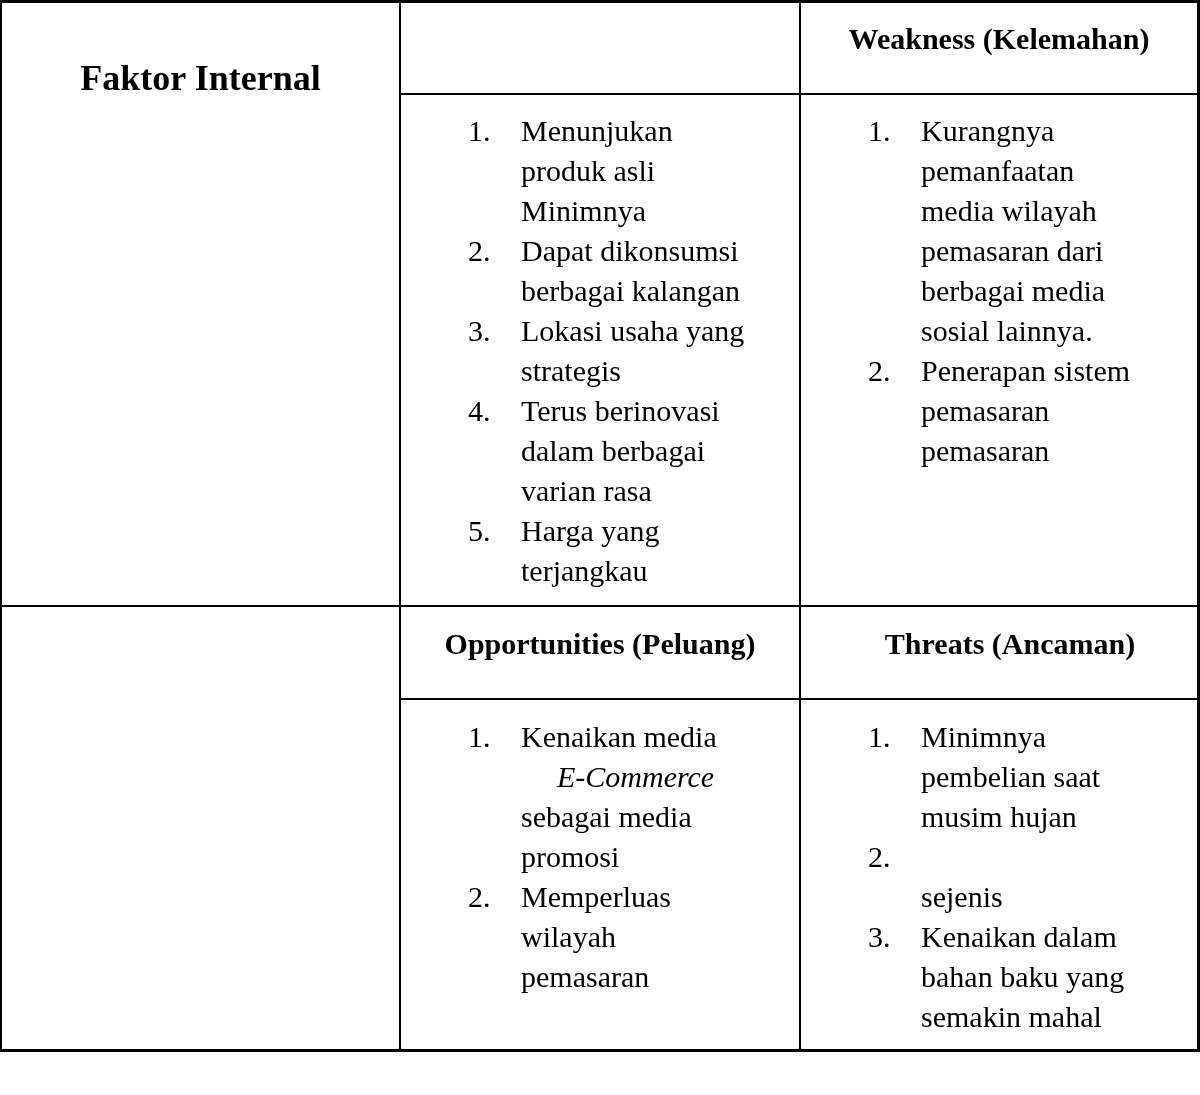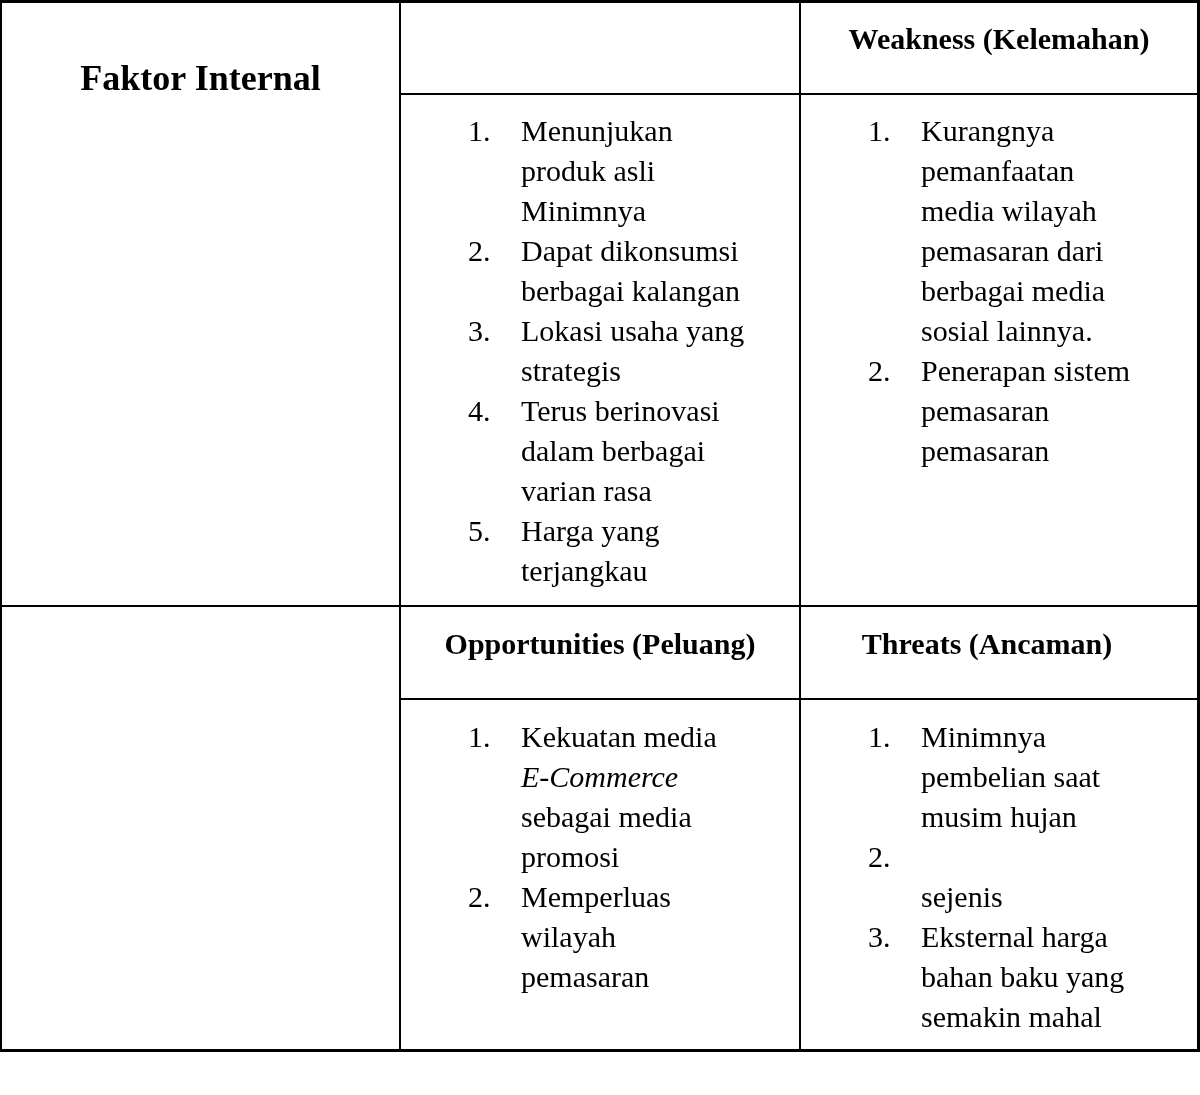--- a/index.html
+++ b/index.html
@@ -6,21 +6,21 @@
   body { width:1200px; height:1095px; position:relative; overflow:hidden;
          font-family:"Liberation Serif","DejaVu Serif",serif; color:#000; }
   .tbl { position:absolute; left:0; top:0; width:1200px; height:1052px; box-sizing:border-box; }
   .line { position:absolute; background:#000; }
   .cell { position:absolute; box-sizing:border-box; }
   .factor { font-weight:bold; font-size:36px; display:flex; align-items:center; justify-content:center; }
   .head { font-weight:bold; font-size:30px; text-align:center; }
   ol { margin:0; padding:0; list-style:none; }
   ol li { position:relative; font-size:30px; line-height:40px; padding-left:120px; }
   ol li .num { position:absolute; left:67px; width:40px; }
-  em { font-style:italic; }
+  em { font-style:italic;margin-left:36px; }
 </style>
 </head>
 <body>
 
 <div class="tbl">
 
   <div class="line" style="left:0;top:0;width:1200px;height:3px"></div>
   <div class="line" style="left:0;top:1049px;width:1200px;height:3px"></div>
   <div class="line" style="left:0;top:0;width:2px;height:1052px"></div>
   <div class="line" style="left:1197px;top:0;width:3px;height:1052px"></div>
@@ -45,28 +45,28 @@
       </ol>
   </div>
   <div class="cell" style="left:801px;top:111px;width:396px">
     <ol id="weakness-list">
         <li><span class="num">1.</span><span>Kurangnya</span><br><span>pemanfaatan</span><br><span>media wilayah</span><br><span>pemasaran dari</span><br><span>berbagai media</span><br><span>sosial lainnya.</span></li>
         <li><span class="num">2.</span><span>Penerapan sistem</span><br><span>pemasaran</span><br><span>pemasaran</span></li>
       </ol>
   </div>
 
   <div class="cell head" style="left:401px;top:627px;width:398px">Opportunities (Peluang)</div>
-  <div class="cell head" style="left:801px;top:627px;width:372px">Threats (Ancaman)</div>
+  <div class="cell head" style="left:824px;top:627px;width:372px">Threats (Ancaman)</div>
 
   <div class="cell" style="left:401px;top:717px;width:398px">
     <ol id="opportunities-list">
-        <li><span class="num">1.</span><span>Kekuatan media</span><br><em>E-Commerce</em><br><span>sebagai media</span><br><span>promosi</span></li>
+        <li><span class="num">1.</span><span>Kenaikan media</span><br><em>E-Commerce</em><br><span>sebagai media</span><br><span>promosi</span></li>
         <li><span class="num">2.</span><span>Memperluas</span><br><span>wilayah</span><br><span>pemasaran</span></li>
       </ol>
   </div>
   <div class="cell" style="left:801px;top:717px;width:396px">
     <ol id="threats-list">
         <li><span class="num">1.</span><span>Minimnya</span><br><span>pembelian saat</span><br><span>musim hujan</span></li>
         <li><span class="num">2.</span><br><span>sejenis</span></li>
-        <li><span class="num">3.</span><span>Eksternal harga</span><br><span>bahan baku yang</span><br><span>semakin mahal</span></li>
+        <li><span class="num">3.</span><span>Kenaikan dalam</span><br><span>bahan baku yang</span><br><span>semakin mahal</span></li>
       </ol>
   </div>
 </div>
 
 </body></html>

